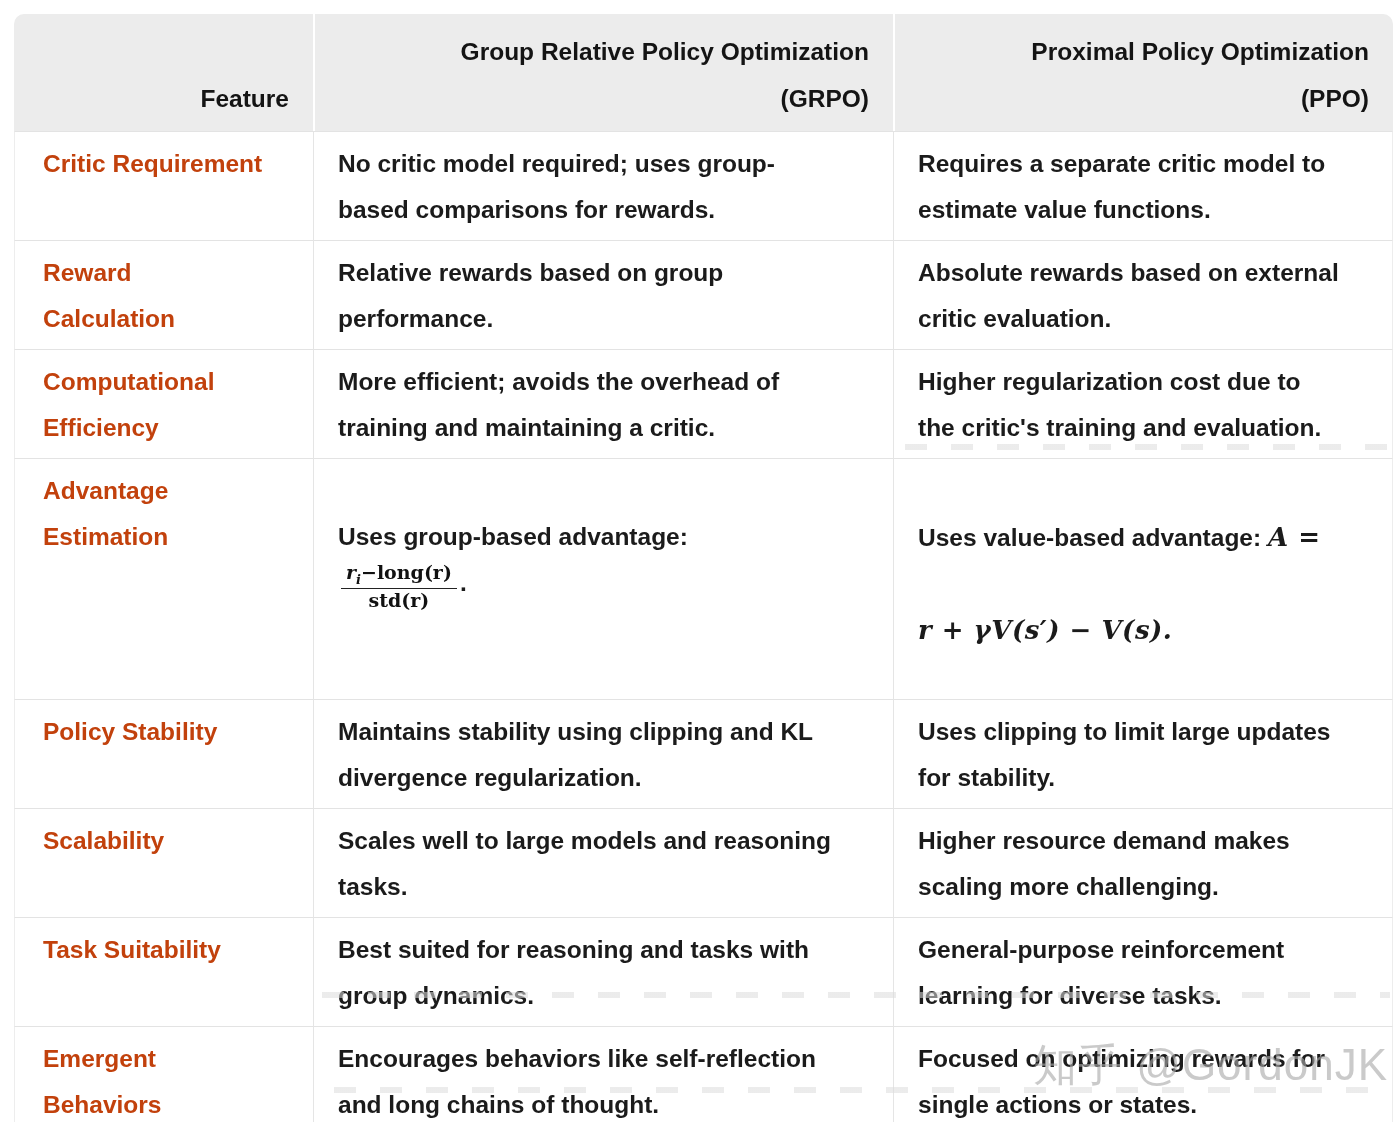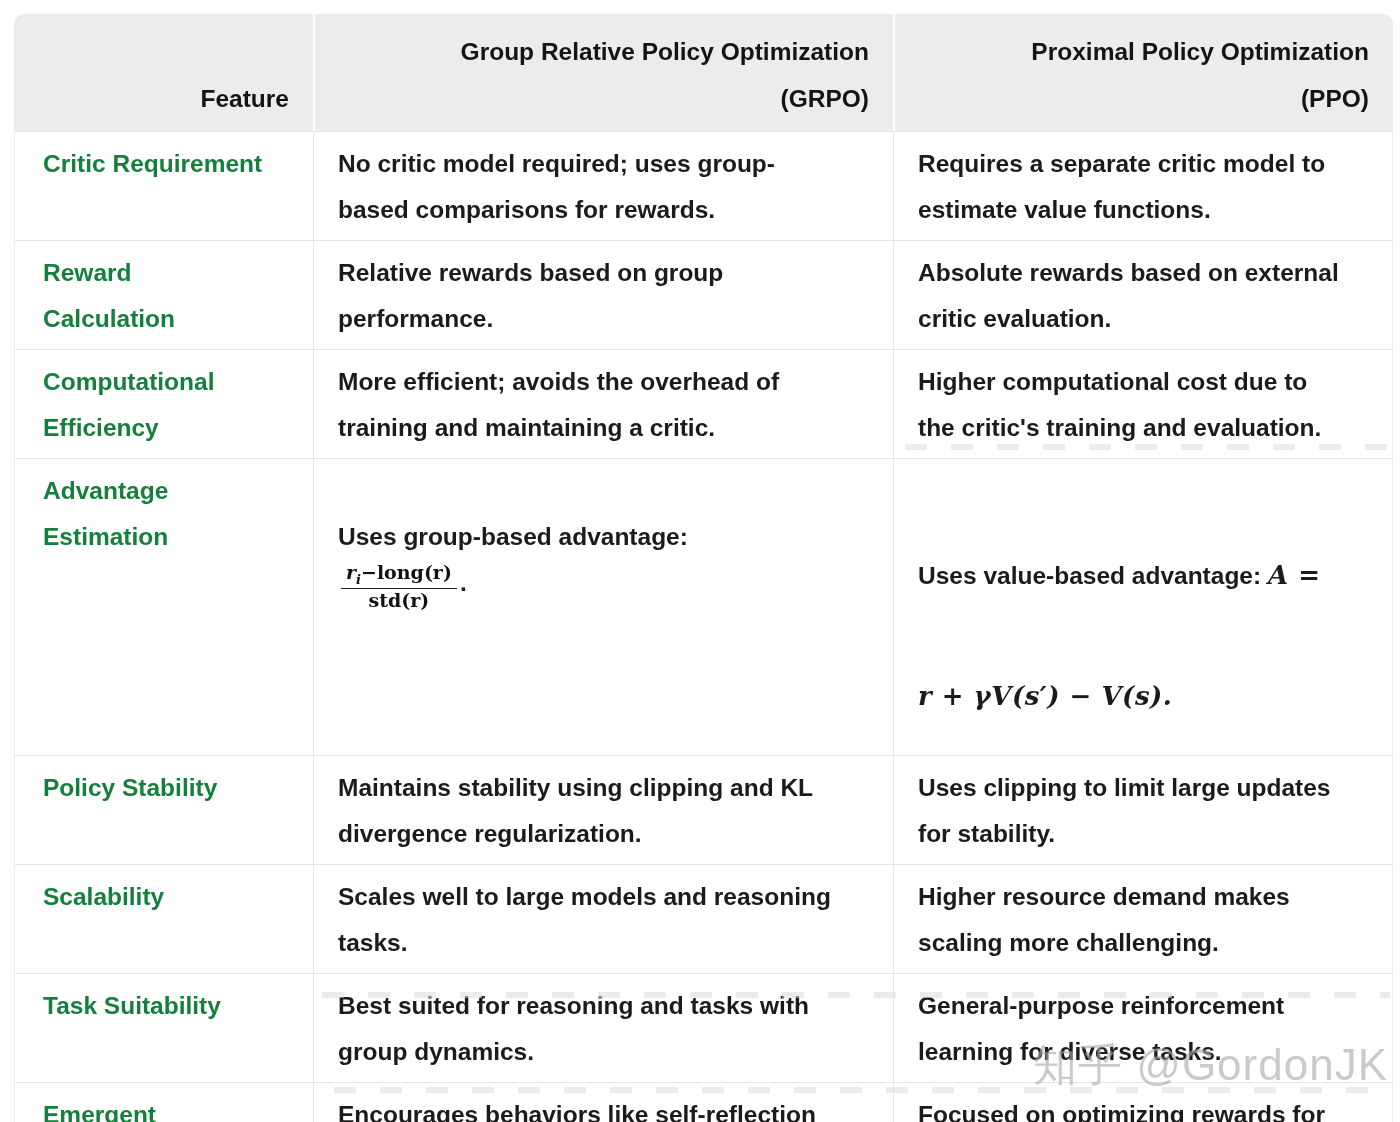--- a/index.html
+++ b/index.html
@@ -48,32 +48,32 @@
     border-top: 1px solid #e3e3e3;
     white-space: pre-line;
     color: #1b1b1b;
     font-weight: bold;
   }
   tbody td + td { border-left: 1px solid #e5e5e5; }
   tbody td.feature {
     font-weight: bold;
     padding-left: 28px;
     border-left: 1px solid #ededed;
-    color: #15803d;
+    color: #c2410c;
   }
   tbody td.last { border-right: 1px solid #ededed; }
 
   
   .math {
     font-family: "DejaVu Serif", serif;
     font-style: italic;
     font-size: 26px;
     letter-spacing: 0.5px;
   }
-  .mathline { line-height: 26px; margin-top: 48px; }
+  .mathline { line-height: 46px; }
   .frac {
     display: inline-block;
     vertical-align: -16px;
     text-align: center;
     font-family: "DejaVu Serif", serif;
     font-size: 19px;
     line-height: 1.25;
     margin: 0 3px;
     color: #111;
   }
@@ -135,21 +135,21 @@
       <td>Relative rewards based on group
 performance.</td>
       <td class="last">Absolute rewards based on external
 critic evaluation.</td>
     </tr>
     <tr>
       <td class="feature">Computational
 Efficiency</td>
       <td>More efficient; avoids the overhead of
 training and maintaining a critic.</td>
-      <td class="last">Higher computational cost due to
+      <td class="last">Higher regularization cost due to
 the critic's training and evaluation.</td>
     </tr>
     <tr>
       <td class="feature">Advantage
 Estimation</td>
       <td>
         <span>Uses group-based advantage:</span>
         <span class="frac"><span class="num"><span class="var">r</span><sub>i</sub><span>−long(r)</span></span><span class="den">std(r)</span></span><span>.</span>
       </td>
       <td class="last">

